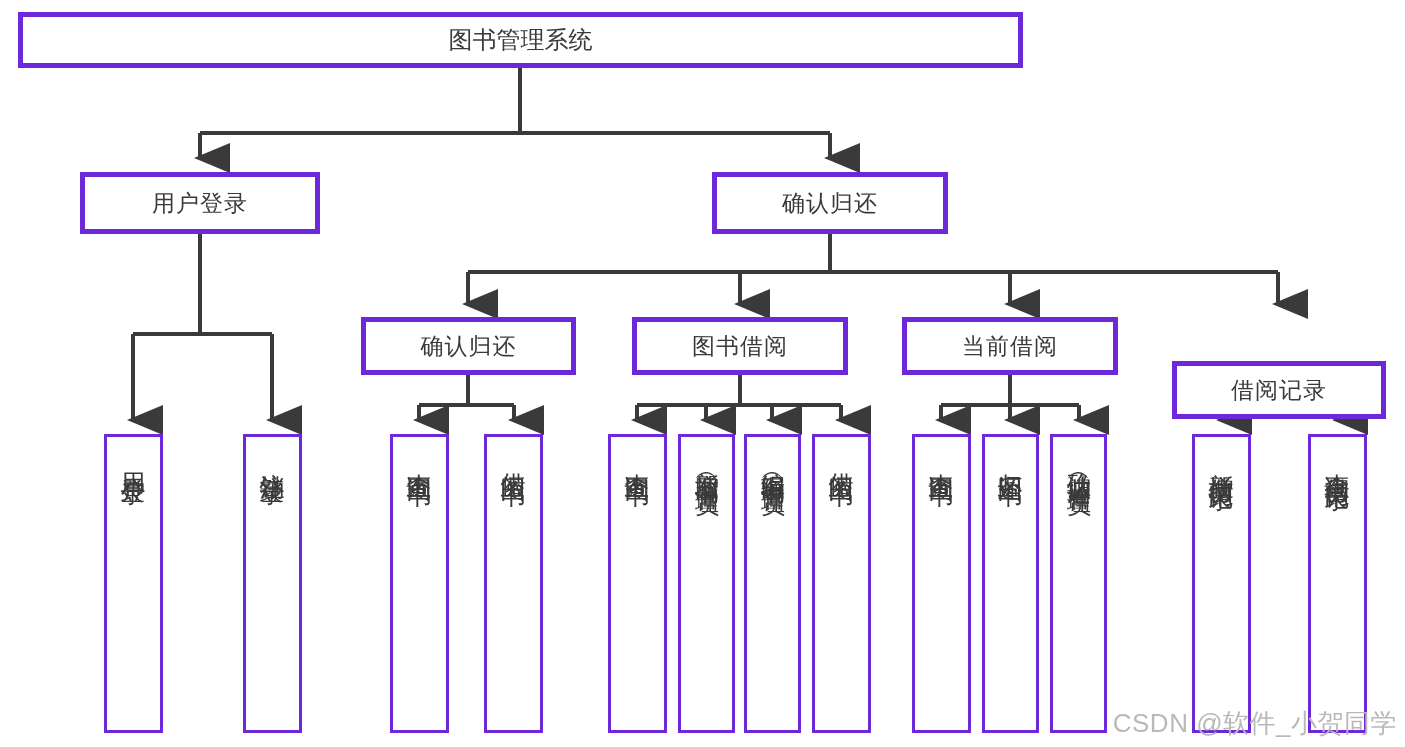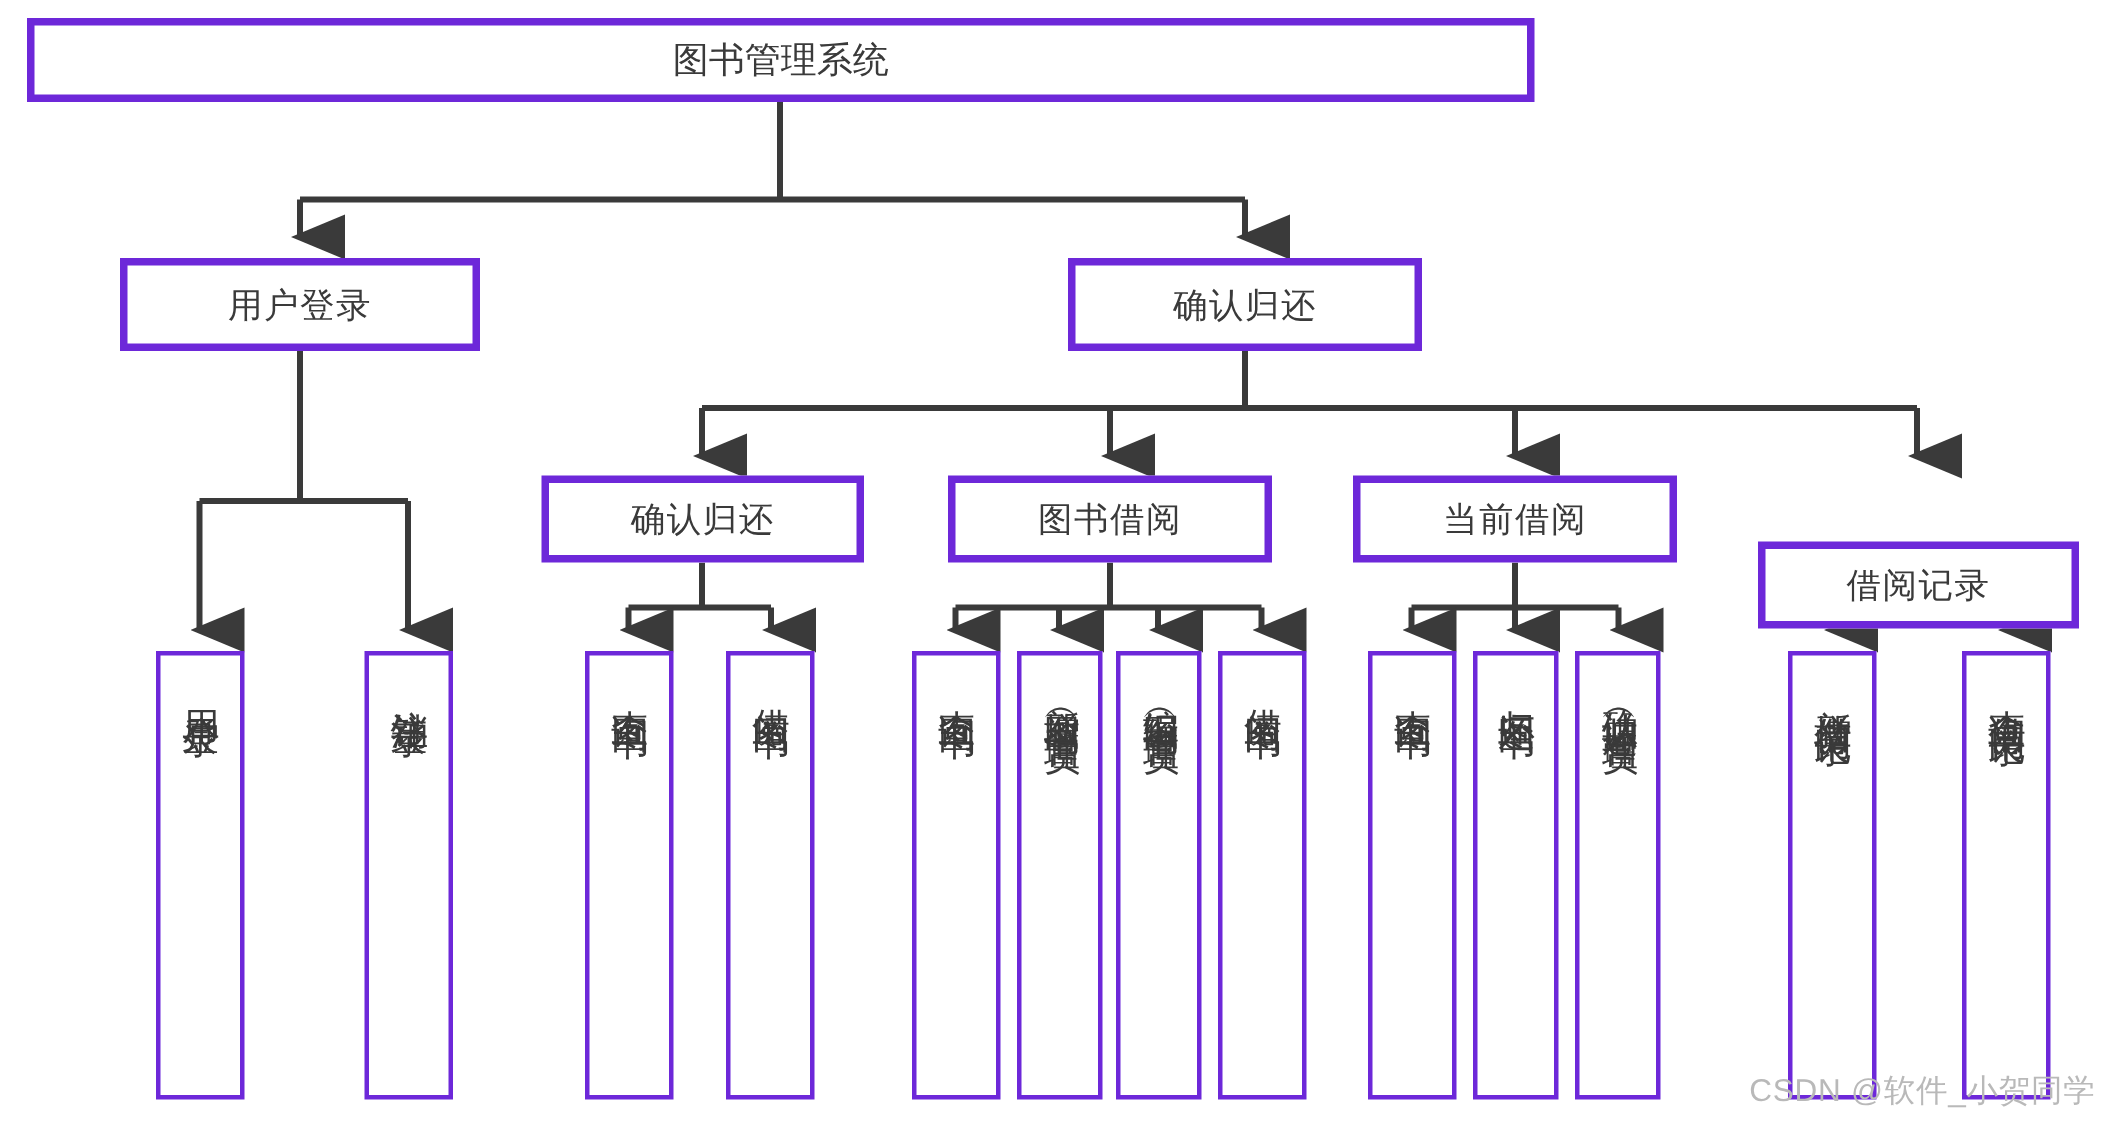--- a/index.html
+++ b/index.html
@@ -42,21 +42,21 @@
     letter-spacing:3px;
     color:#3a3a3a;
     white-space:nowrap;
   }
   .node.v.tall .vtext{ font-size:24px; }
 
   .watermark{
     position:absolute;
     right:8px;
     bottom:6px;
-    font-size:21px;
+    font-size:26px;
     color:#b9b9b9;
     letter-spacing:0.5px;
     white-space:nowrap;
     font-family:"Liberation Sans","DejaVu Sans",sans-serif;
   }
 </style>
 </head>
 <body>
 
 <div id="canvas">

